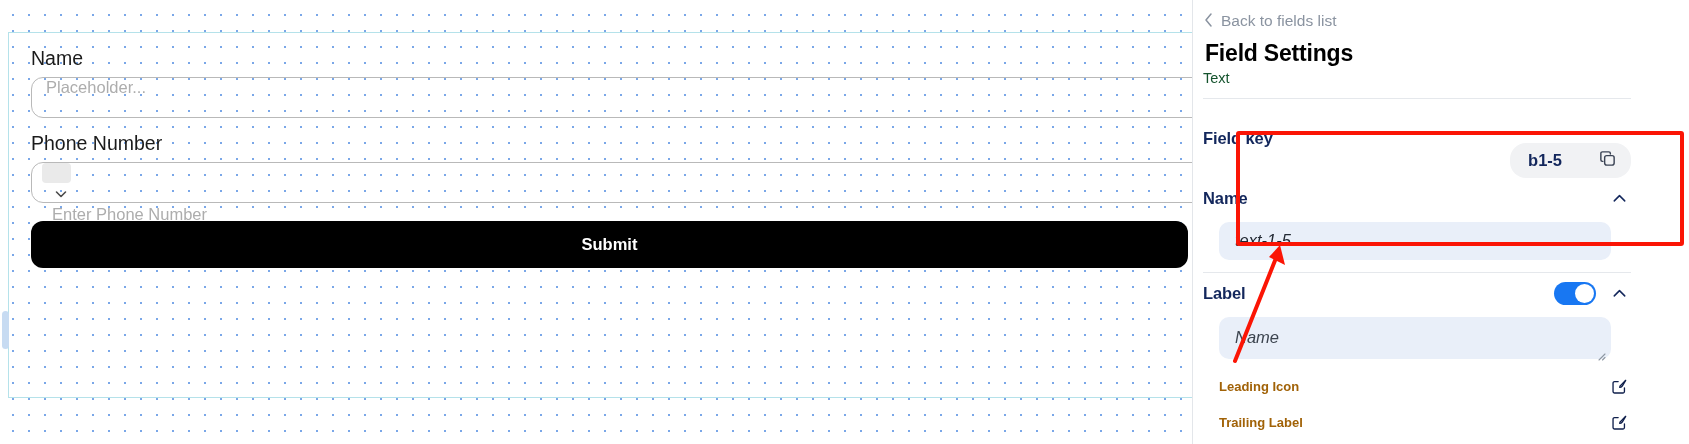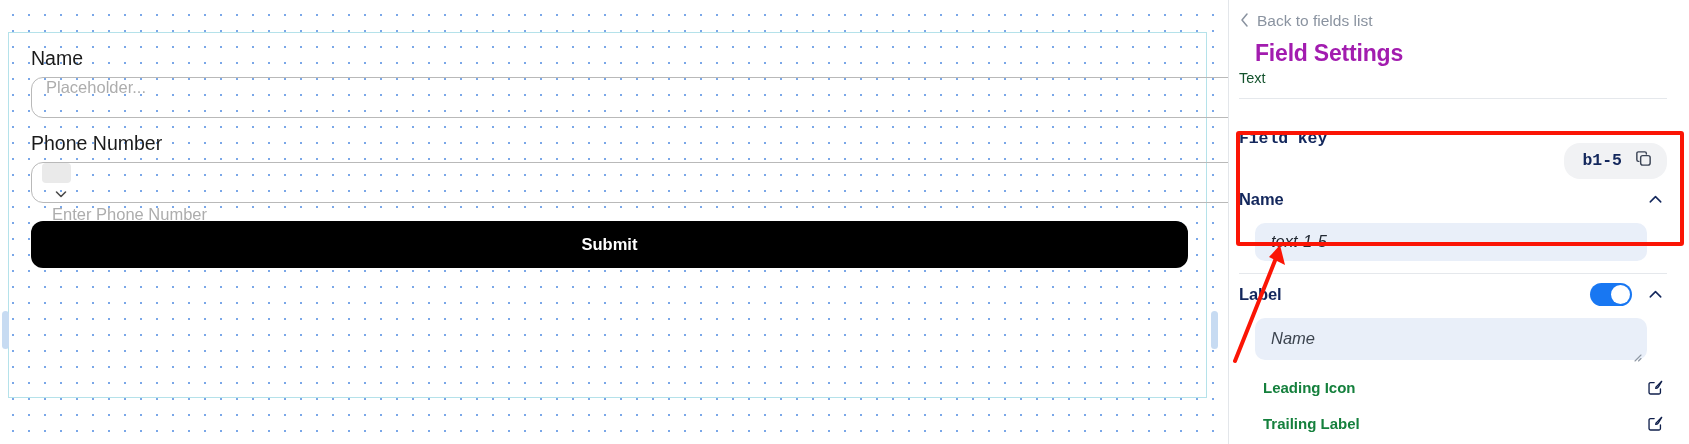--- a/index.html
+++ b/index.html
@@ -88,21 +88,21 @@
     position: absolute;
     width: 7px; height: 38px;
     border-radius: 4px;
     background: #c7dbf2;
   }
   .rh-left  { left: 2px;    top: 311px; }
   .rh-right { left: 1211px; top: 311px; }
 
   
   .panel {
-    position: absolute; left: 1228px; top: 0;
+    position: absolute; left: 1192px; top: 0;
     width: 461px; height: 444px;
     background: #ffffff;
     border-left: 1px solid #e3e6ea;
     box-sizing: border-box;
     overflow: hidden;
   }
   .panel-inner { position: relative; padding: 0 22px 0 10px; }
 
   .back-link {
     display: flex; align-items: center;
@@ -111,47 +111,46 @@
     font-size: 15.5px;
     padding: 12px 0 0 0;
     cursor: pointer;
     font-family: "Liberation Sans", sans-serif;
   }
   .chev-left { display: inline-block; line-height: 1; }
 
   .panel-title {
     font-size: 23px;
     font-weight: bold;
-    color: #a21caf;
-    margin: 9px 0 0 16px;
+    color: #000000;
+    margin: 9px 0 0 2px;
     letter-spacing: -0.2px;
   }
   .panel-sub {
     font-size: 14.5px;
     color: #14532d;
     margin: 3px 0 0 0;
   }
 
   .divider { height: 1px; background: #e5e8ec; margin: 12px 0 0 0; }
 
   .row {
     display: flex; align-items: center; justify-content: space-between;
     min-height: 44px;
-    font-family: Liberation Mono, monospace;
   }
   .row-label {
     font-size: 16.5px;
     font-weight: bold;
     color: #13275c;
     letter-spacing: -0.1px;
   }
 
   .key-pill {
     display: flex; align-items: center;
-    gap: 12px;
+    gap: 36px;
     background: #f1f2f4;
     border-radius: 16px;
     padding: 6px 14px 6px 18px;
     cursor: pointer;
     margin-top: 44px;
   }
   .key-pill .key-val {
     font-size: 16.5px;
     font-weight: bold;
     color: #13275c;
@@ -225,24 +224,23 @@
   .chev-up { color: #13275c; display: flex; align-items: center; }
   .icon-btn { color: #0f1f4b; display: flex; align-items: center; cursor: pointer; }
 
   .sub-row {
     display: flex; align-items: center; justify-content: space-between;
     min-height: 36px;
     padding-left: 16px;
     padding-right: 2px;
   }
   .sub-row .sub-label {
-    font-size: 15px;
-    font-weight: bold;
-    color: #15803d;
-    margin-left: 8px;
+    font-size: 13px;
+    font-weight: bold;
+    color: #a16207;
   }
 
   .panel-scrollbar {
     position: absolute; right: 1px; top: 0;
     width: 5px; height: 444px;
     background: transparent;
   }
 </style>
 </head>
 <body>

